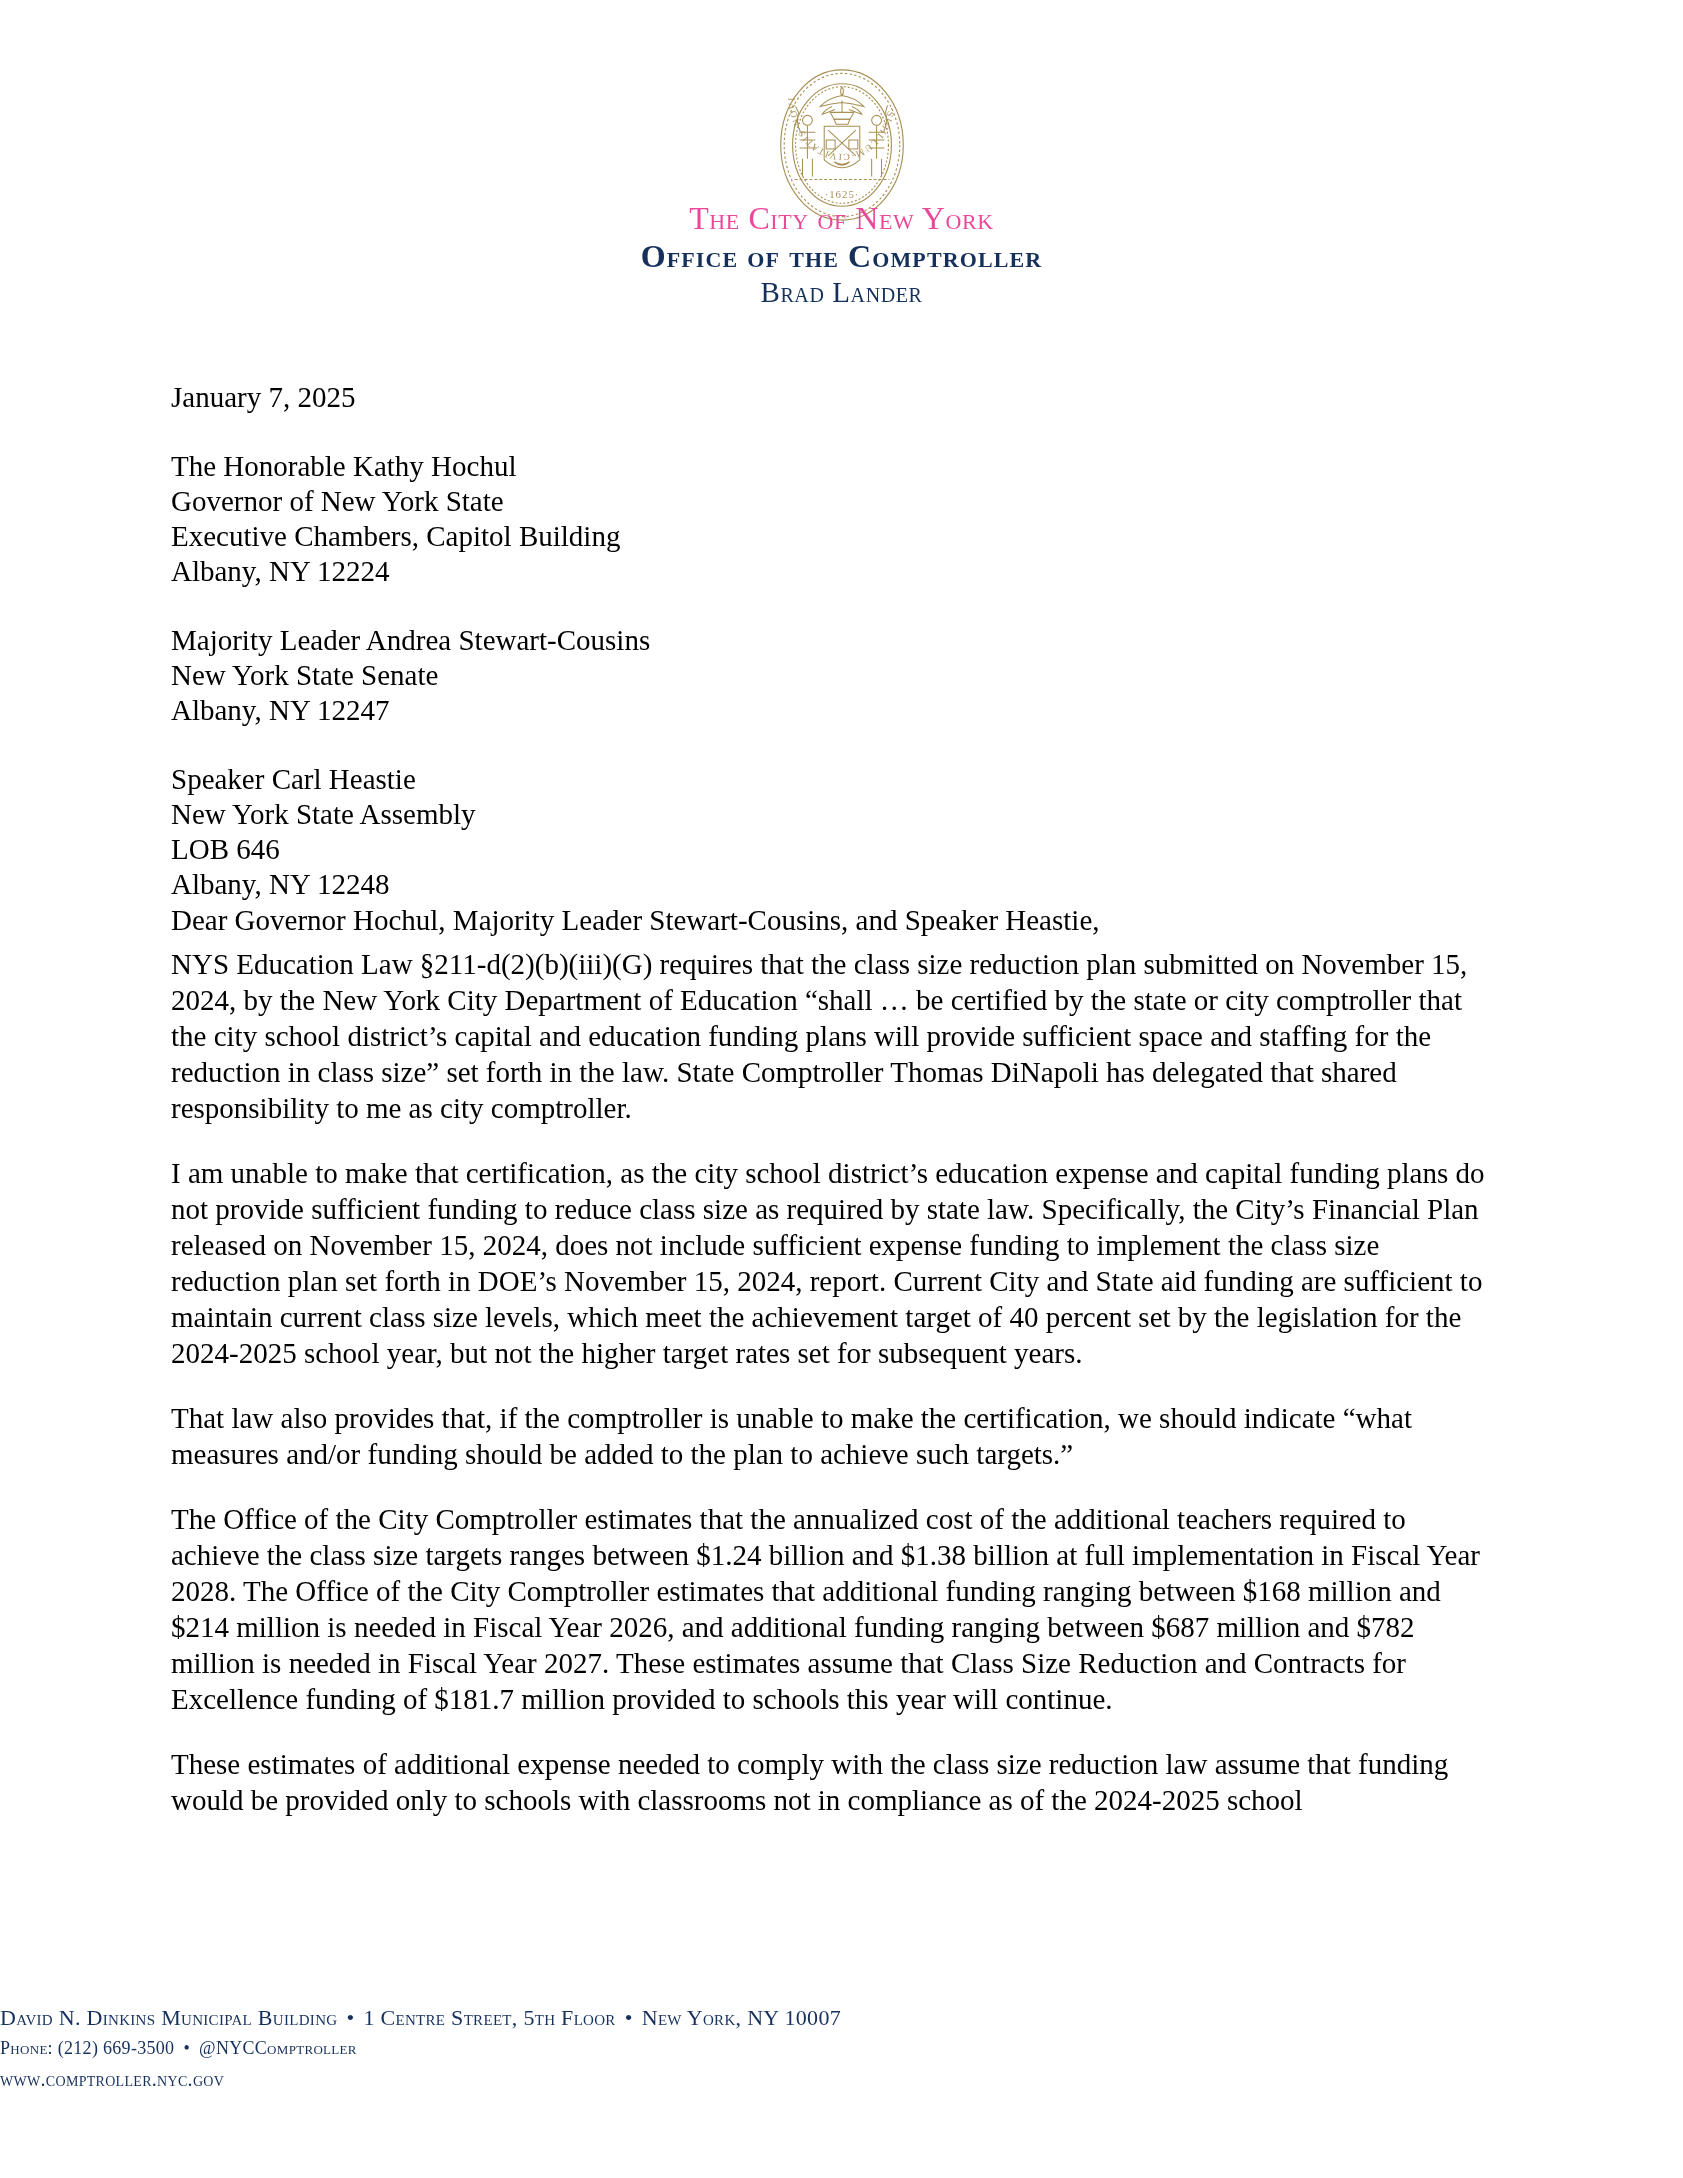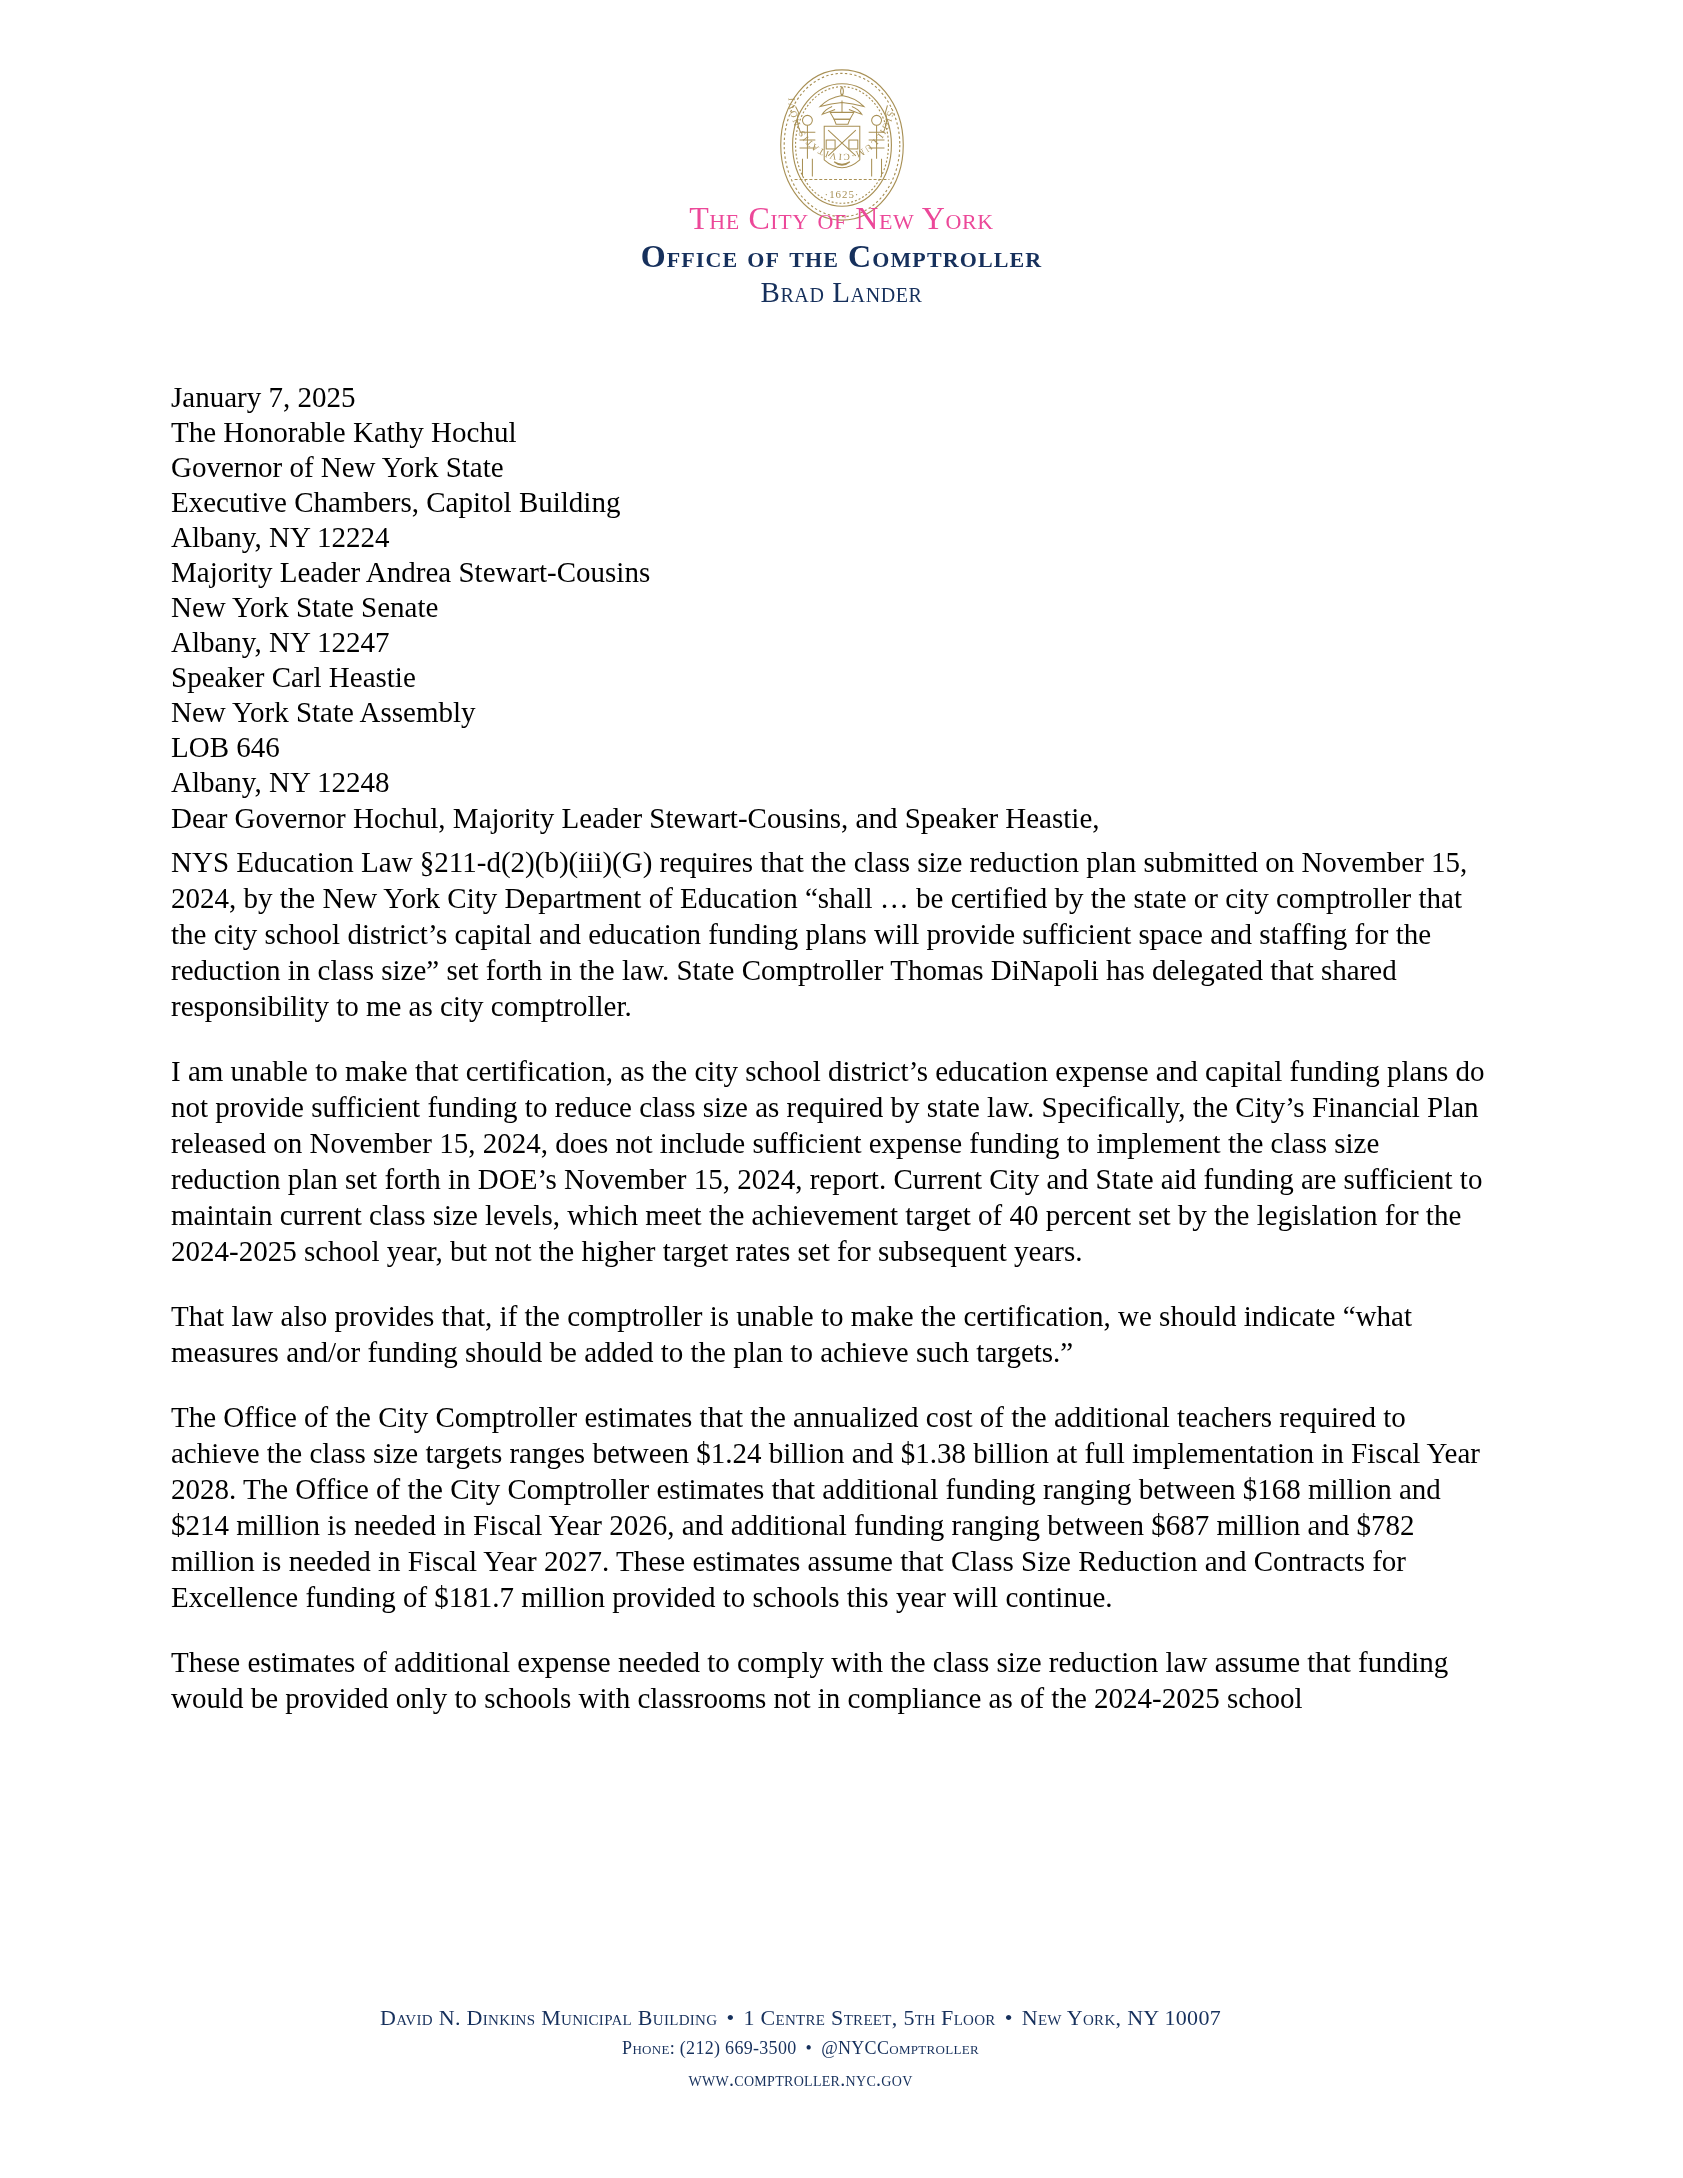--- a/index.html
+++ b/index.html
@@ -71,20 +71,21 @@
     position: absolute;
     left: 171px;
     top: 379px;
     width: 1319px;
   }
   .date-line {
     font-size: 29px;
     line-height: 36px;
   }
   .addr-block {
+    margin-top: 34px;
     font-size: 29px;
     line-height: 35px;
   }
   .addr-block .addr-line {
     white-space: nowrap;
   }
   .salutation {
     font-size: 29px;
     line-height: 36px;
   }
@@ -94,21 +95,20 @@
     line-height: 36px;
     text-align: left;
   }
 
   
   .footer {
     position: absolute;
     left: 0;
     top: 2002px;
     width: 1601px;
-    text-align: center;
     color: #16305c;
     font-variant: small-caps;
   }
   .ft-line1 {
     font-size: 22px;
     letter-spacing: 0.3px;
     line-height: 31px;
     white-space: nowrap;
   }
   .ft-line2 {

